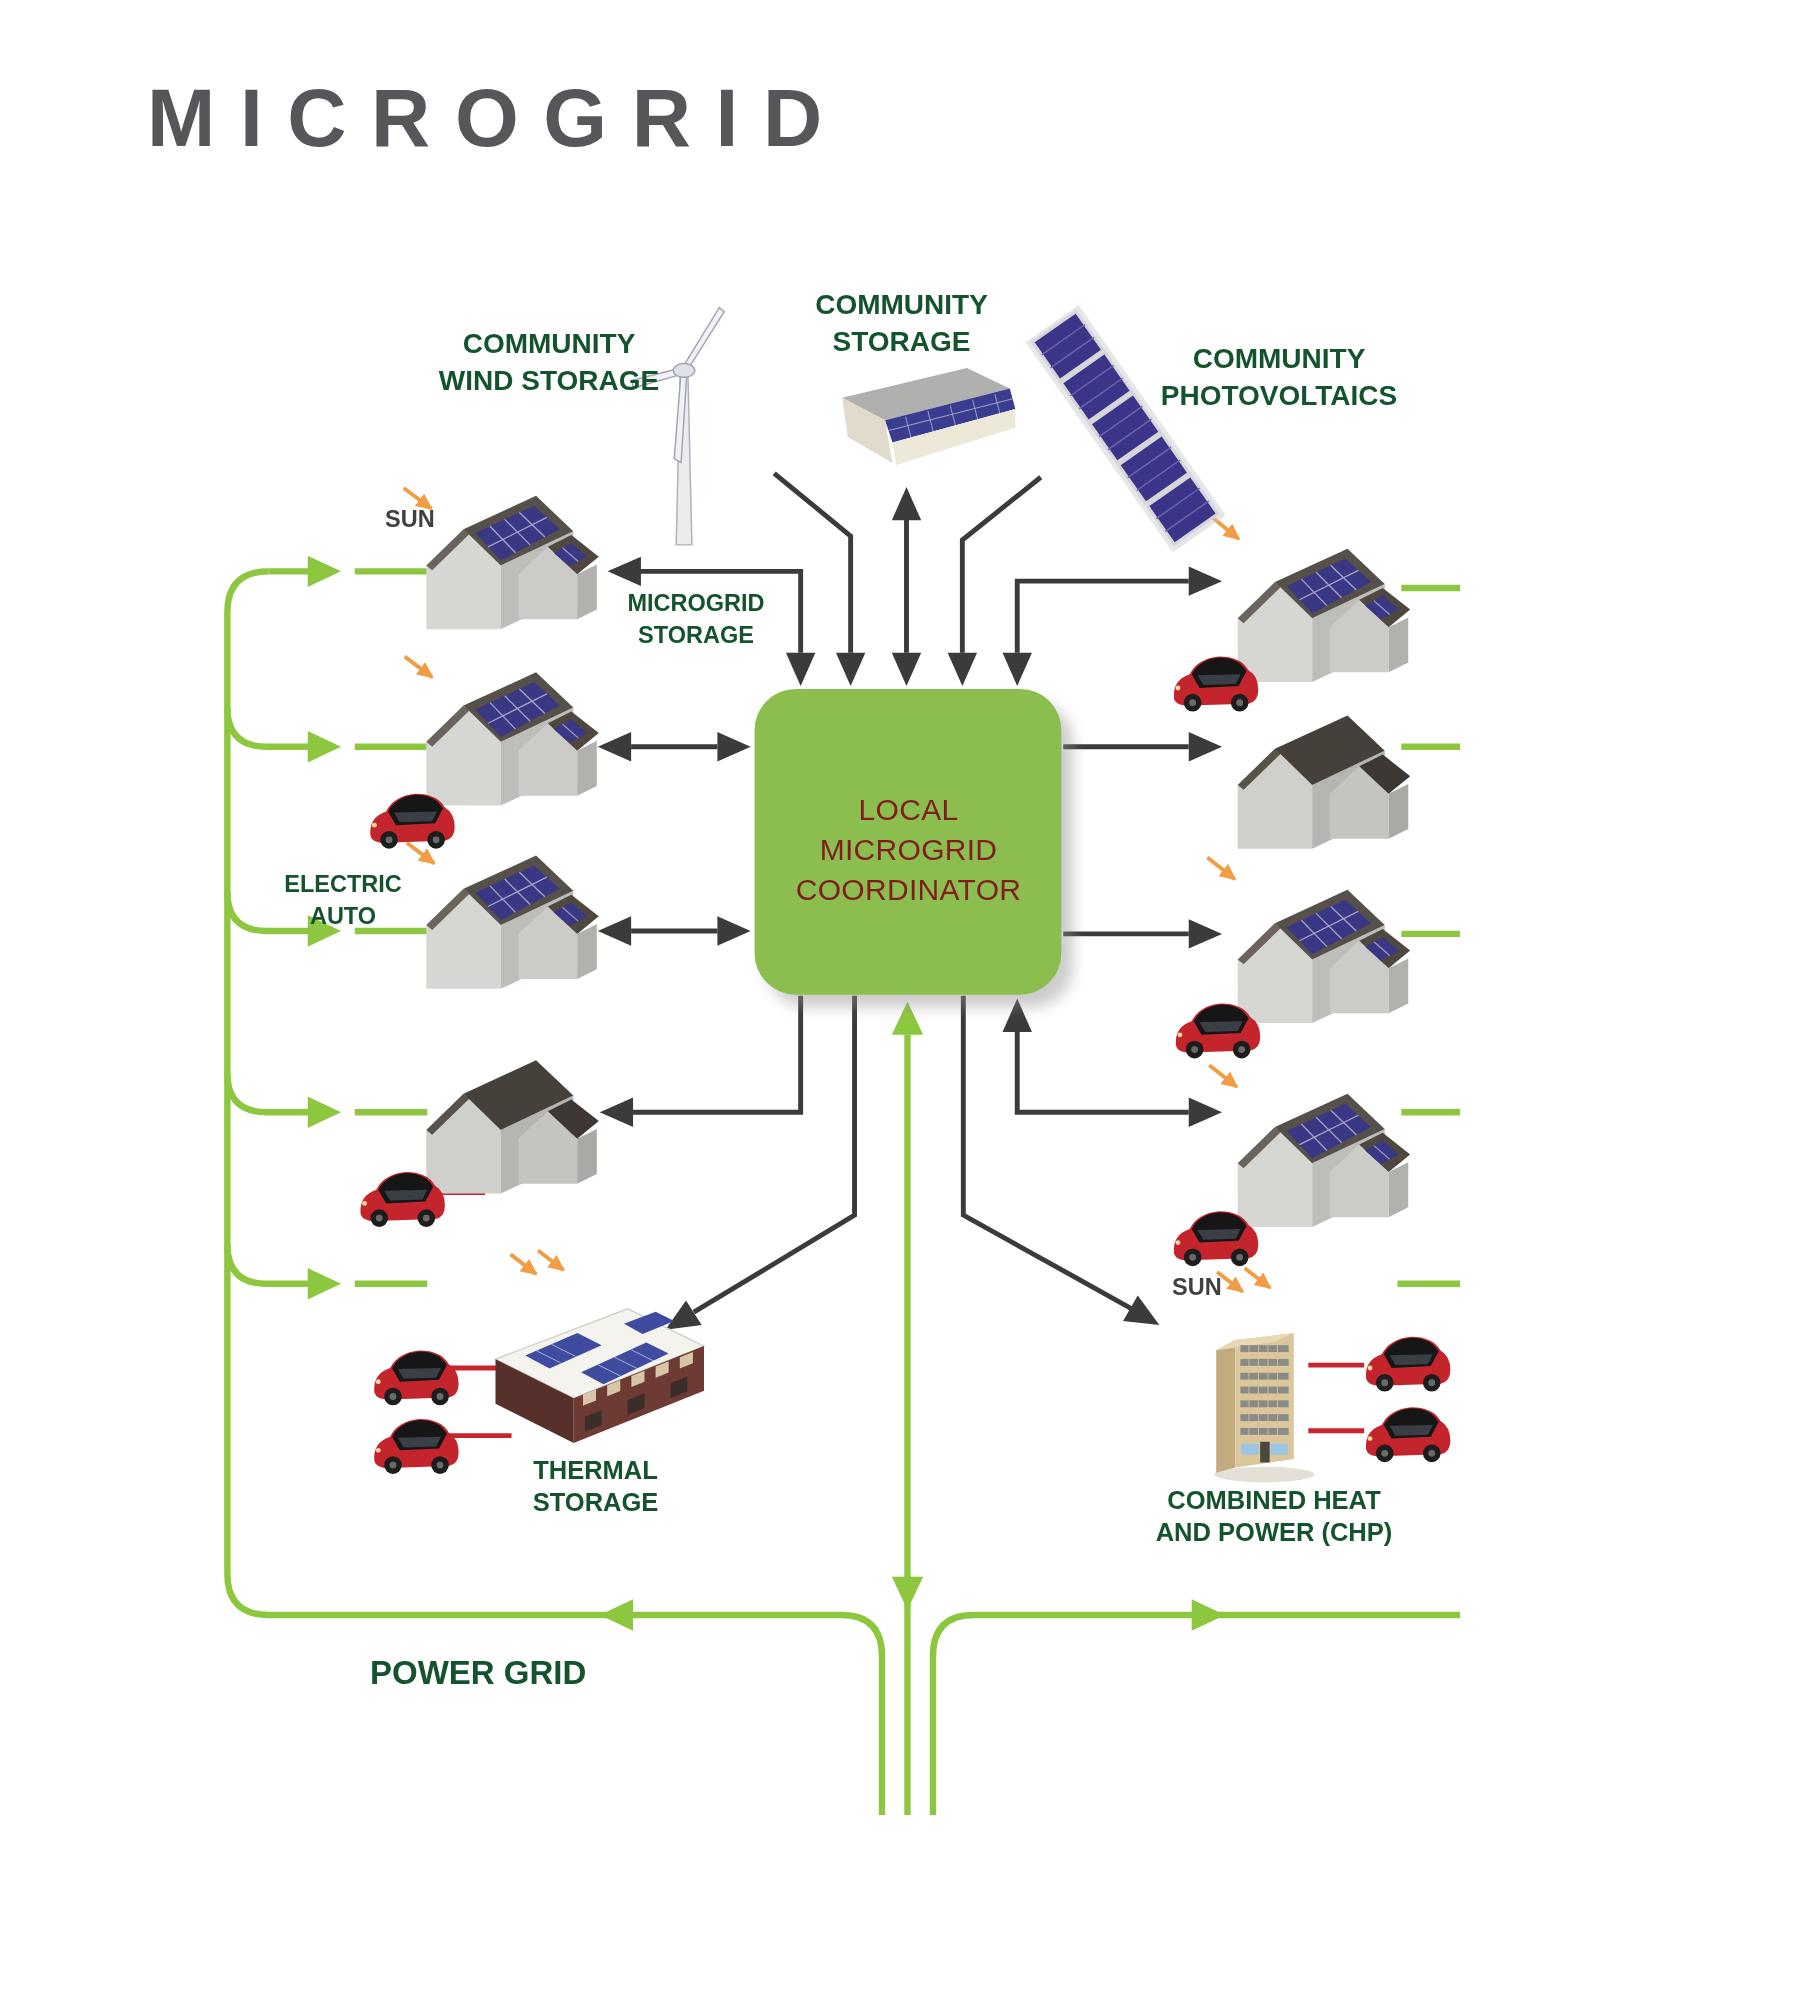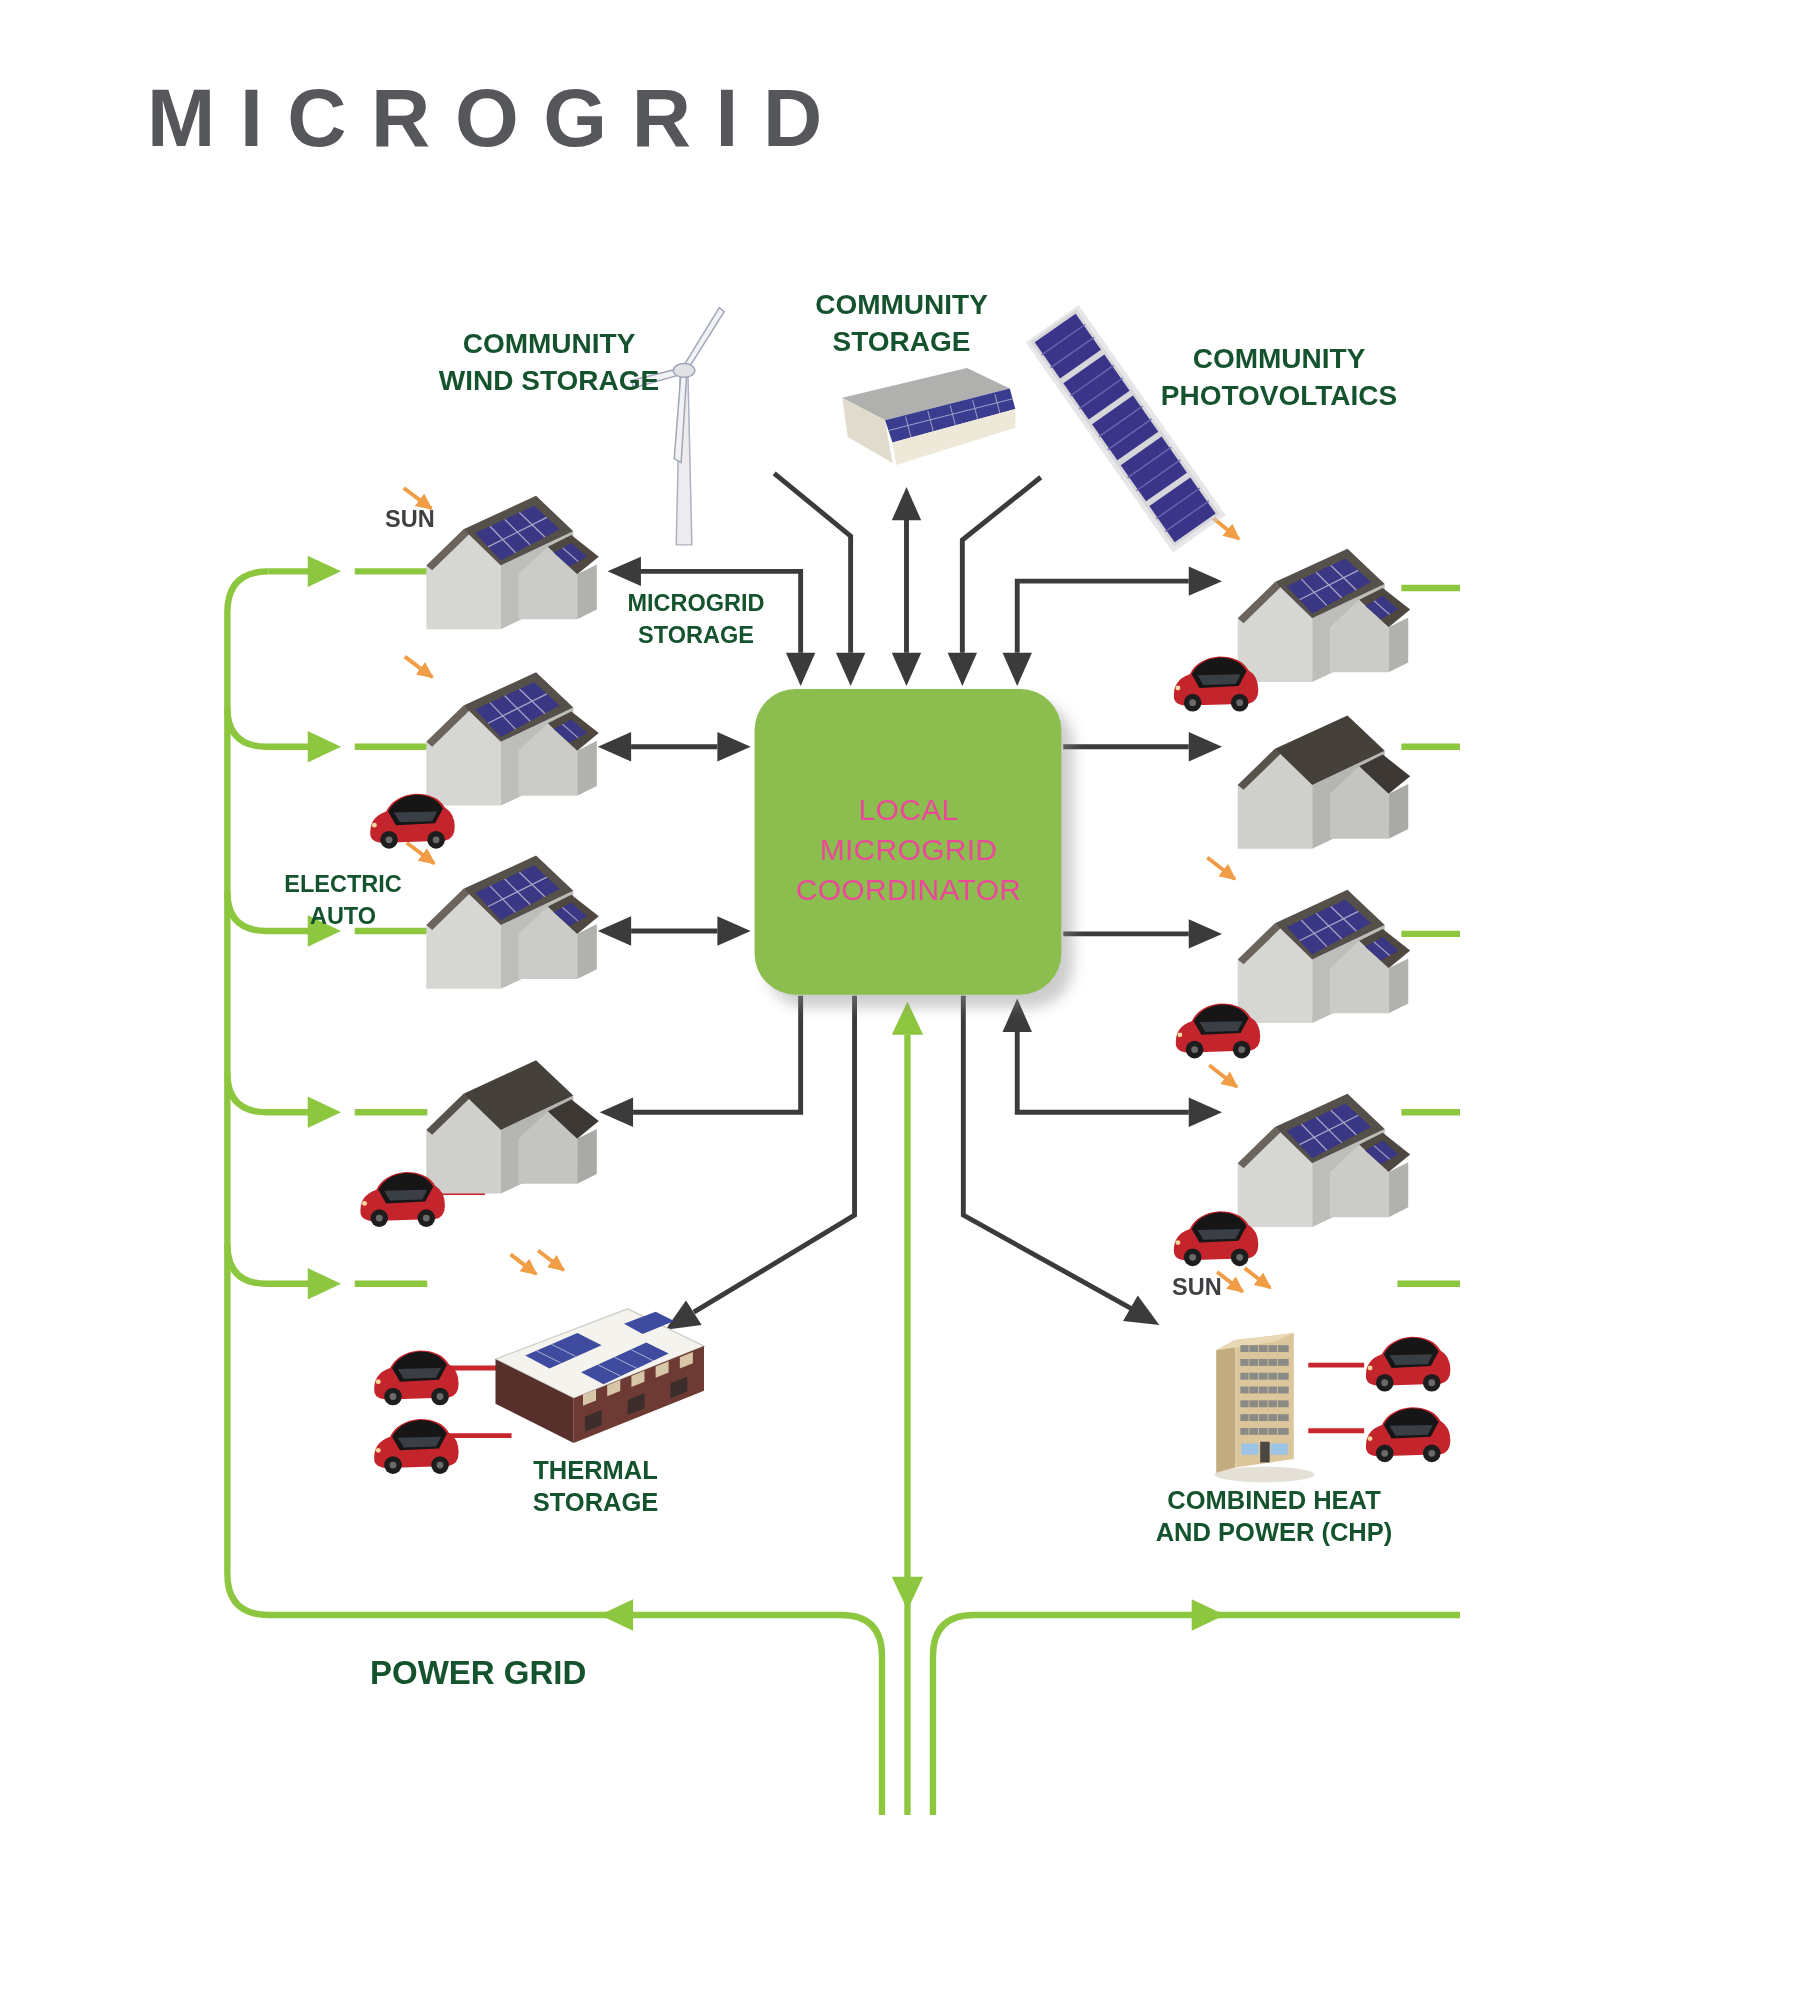--- a/index.html
+++ b/index.html
@@ -13,21 +13,21 @@
   .title{
     position:absolute;left:147px;top:71px;font-size:82px;color:#56575b;
     letter-spacing:0.30em;font-weight:600;
   }
   .src-label{font-size:28px;line-height:37px;}
   .small-label{font-size:23.5px;line-height:32px;}
   .bld-label{font-size:25.5px;line-height:32px;}
   .sun{position:absolute;font-size:23.5px;color:#3f4043;font-weight:bold;}
   .coord-text{
     position:absolute;left:755px;top:790px;width:307px;text-align:center;
-    color:#ec4899;font-size:30px;line-height:40px;font-weight:normal;letter-spacing:0.01em;
+    color:#7f1d1d;font-size:30px;line-height:40px;font-weight:normal;letter-spacing:0.01em;
   }
   .pg{font-size:33px;}
 </style>
 </head>
 <body>
 
 <div class="canvas">
 
   <svg class="layer" width="1812" height="2007" viewBox="0 0 1849 2048">
     <defs>

